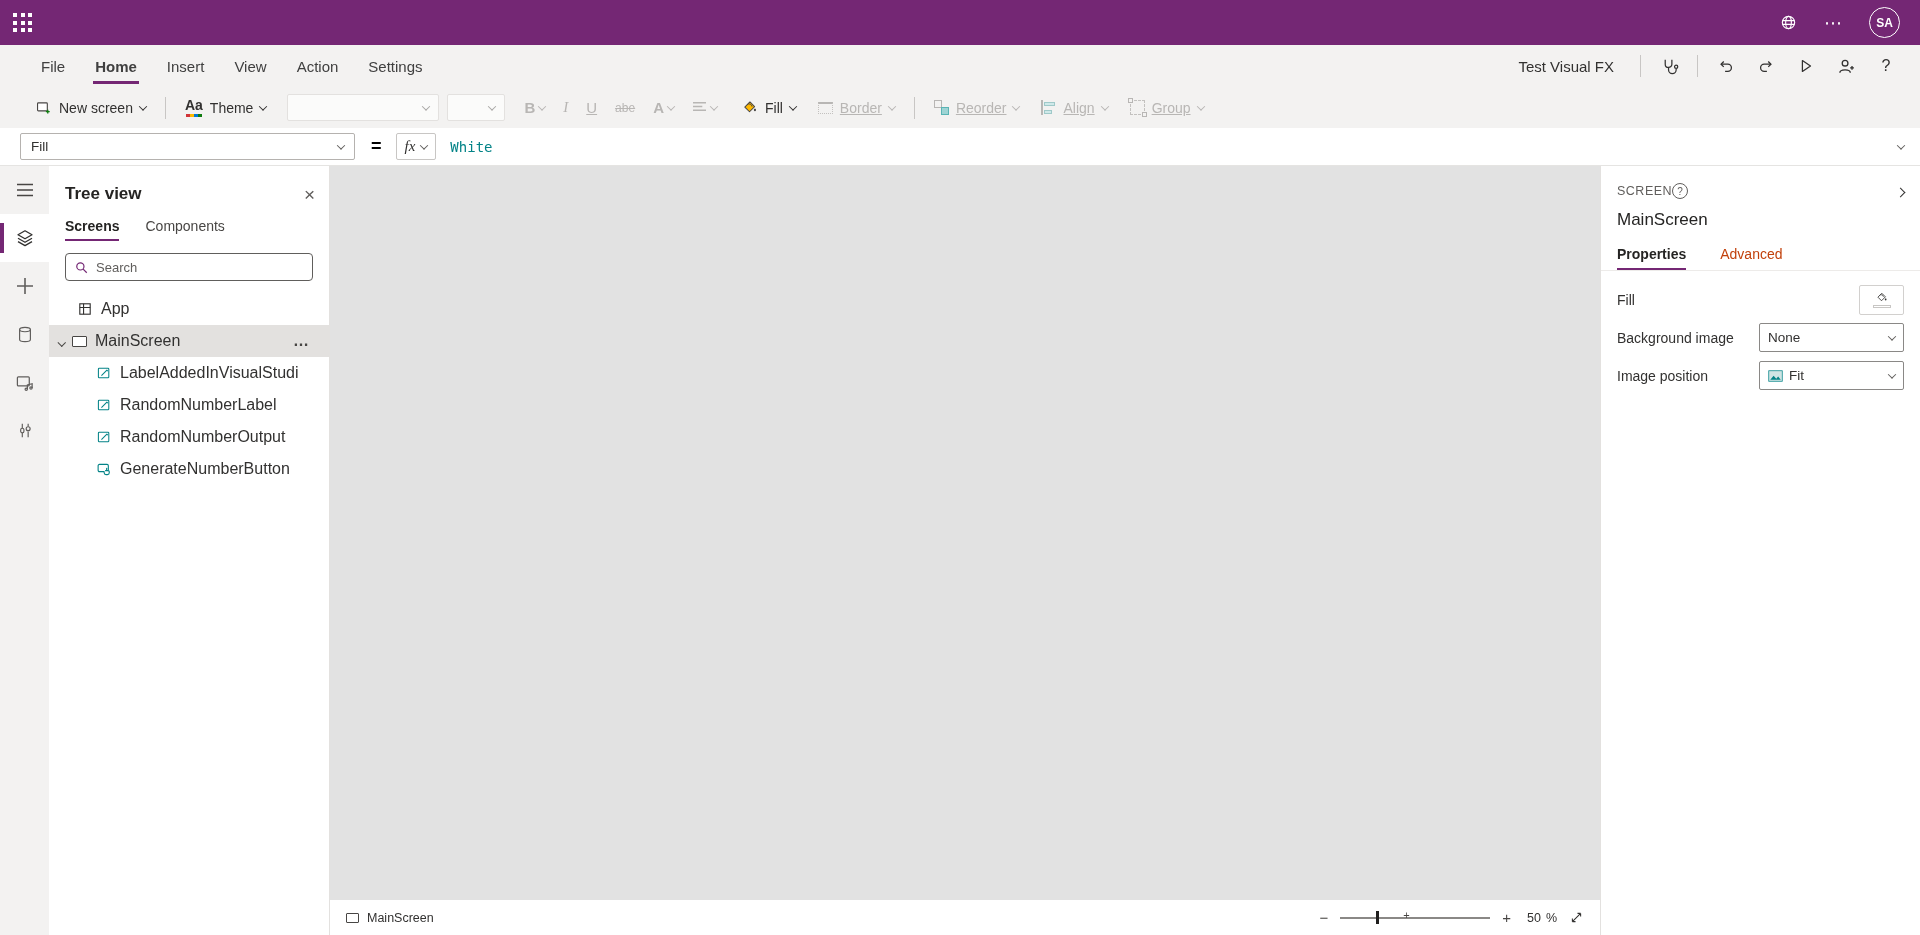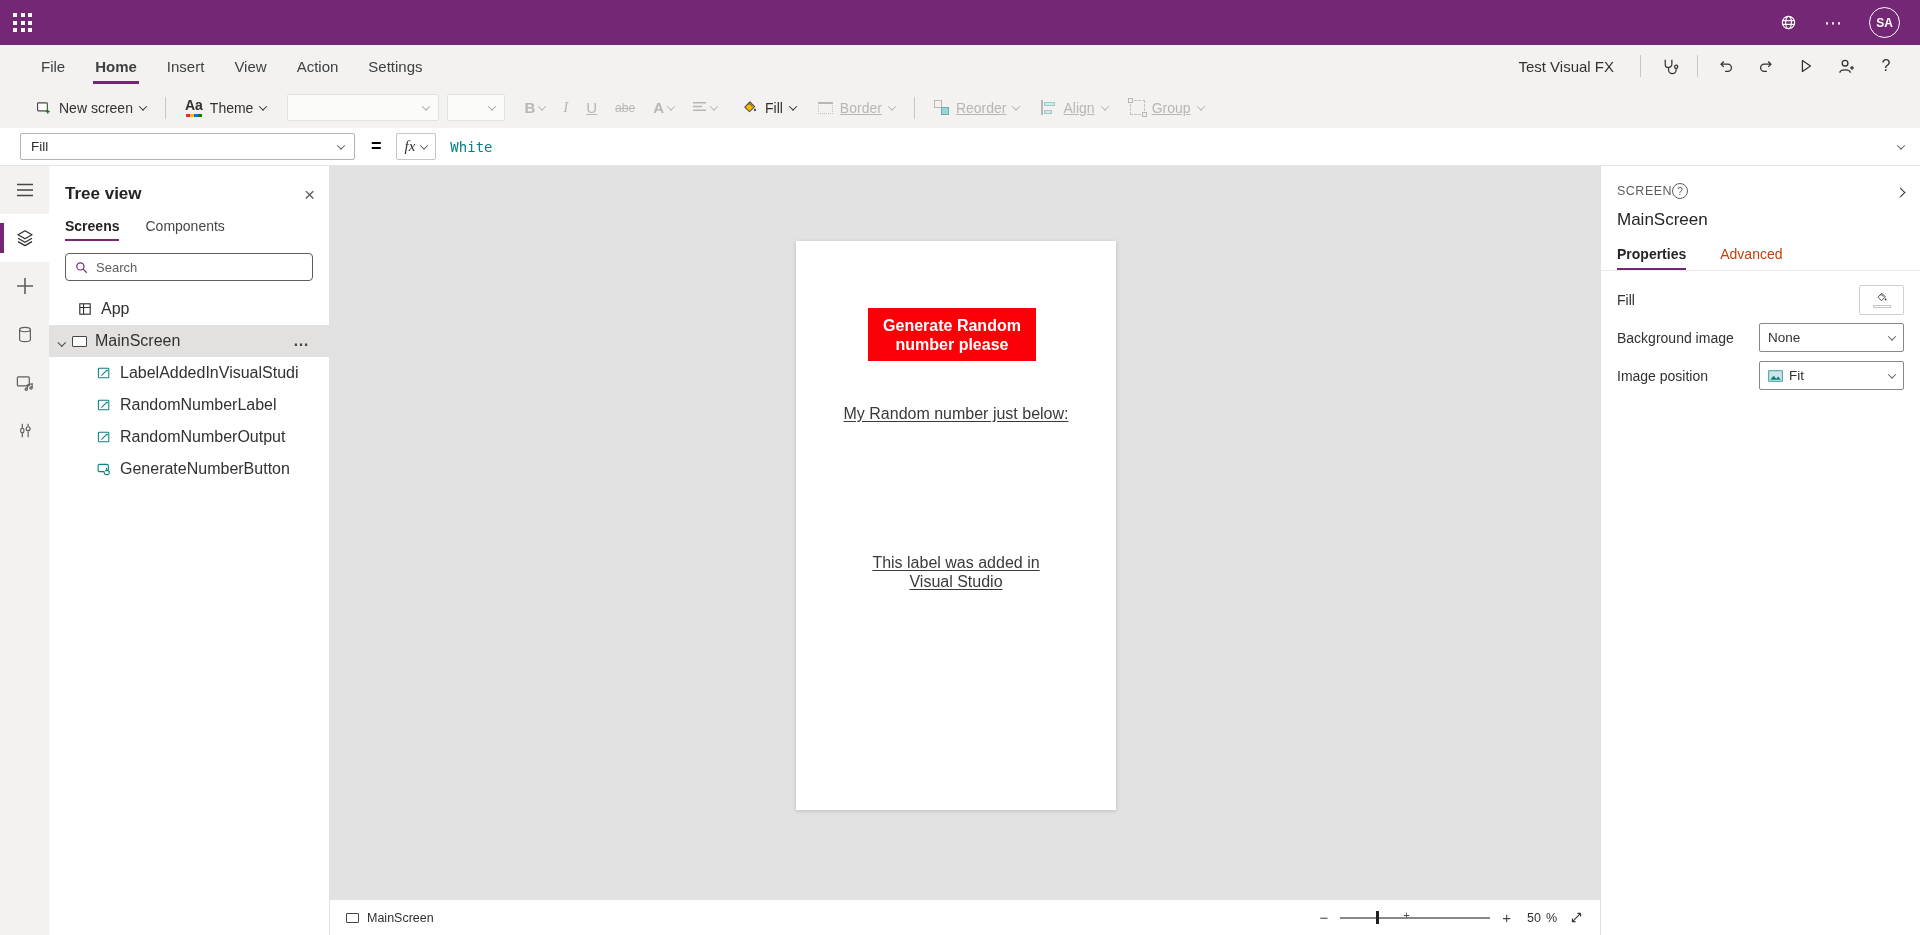--- a/index.html
+++ b/index.html
@@ -470,25 +470,20 @@
               <path d="M12.5 8.5 v3.2" stroke-linecap="round"></path>
               <path d="M10.7 11.3 h3.6 a1.3 1.3 0 0 1 1.3 1.3 v1.2 a2.2 2.2 0 0 1 -2.2 2.2 h-1.6 a2.2 2.2 0 0 1 -2.2 -2.2 v-1.4" fill="#fff"></path>
             </svg>
           </span>
           <span>GenerateNumberButton</span>
         </div>
       </div>
     </aside>
 
     <section id="canvas">
-      <div id="artboard">
-        <div class="gen-btn">Generate Random number please</div>
-        <div class="ab-label l1">My Random number just below:</div>
-        <div class="ab-label l2">This label was added in Visual Studio</div>
-      </div>
 
       <div id="statusbar">
         <div class="sb-left">
           <span class="screen-rect" style="width:13px;height:10px;border-width:1.3px;"></span>
           <span>MainScreen</span>
         </div>
         <div class="sb-right">
           <span class="sb-sign">−</span>
           <span class="sb-track">
             <span class="sb-thumb"></span>

